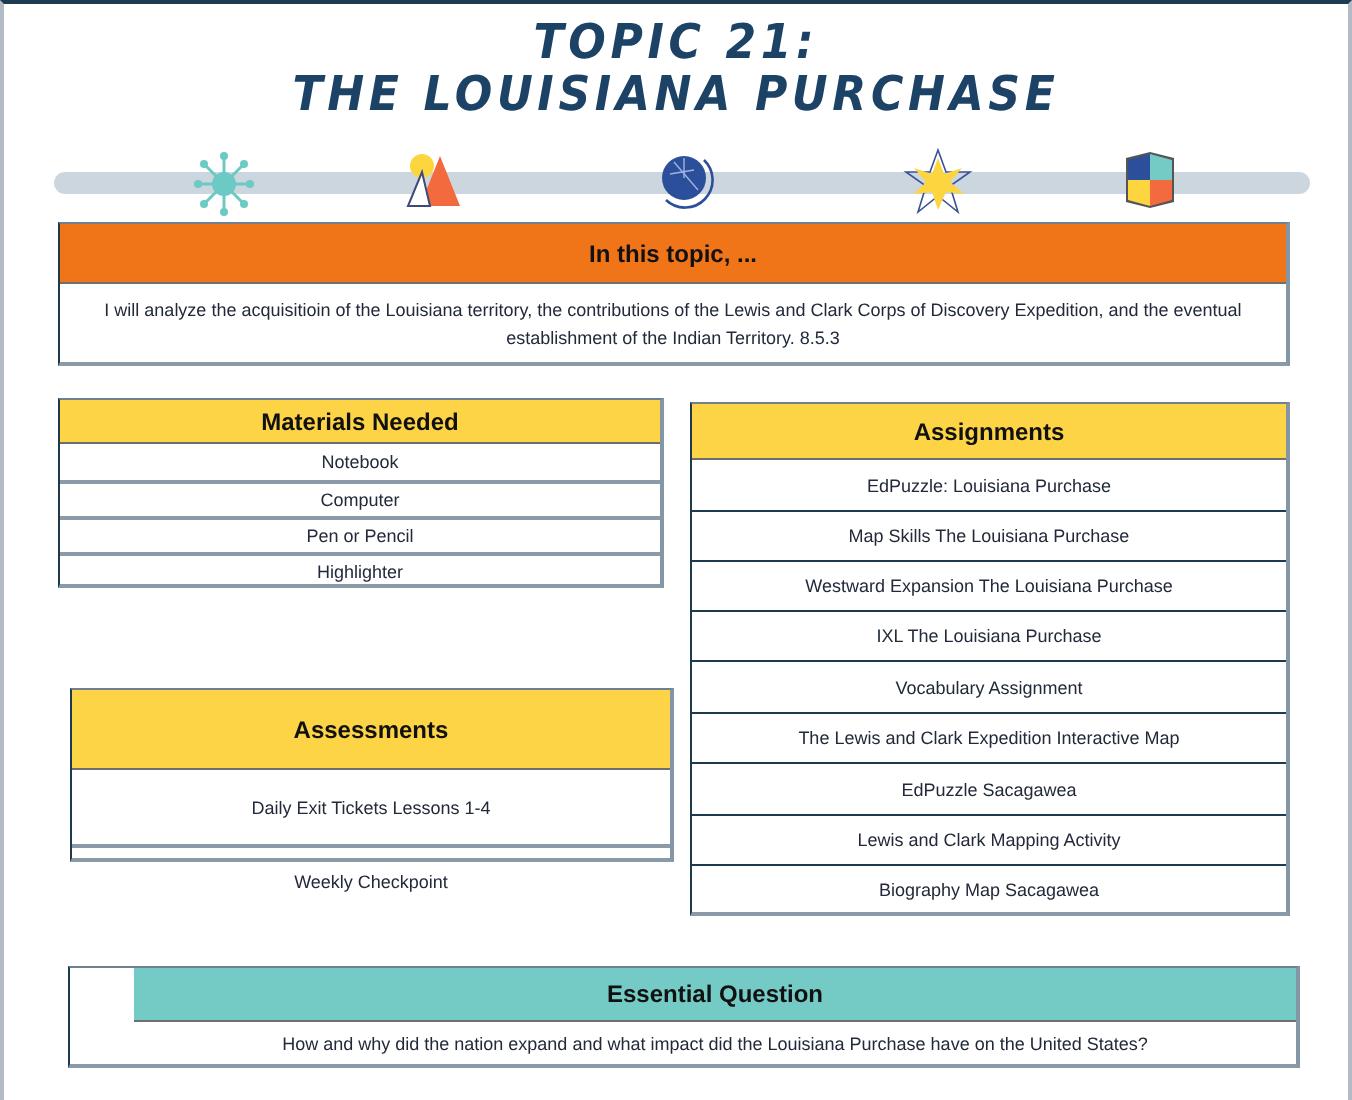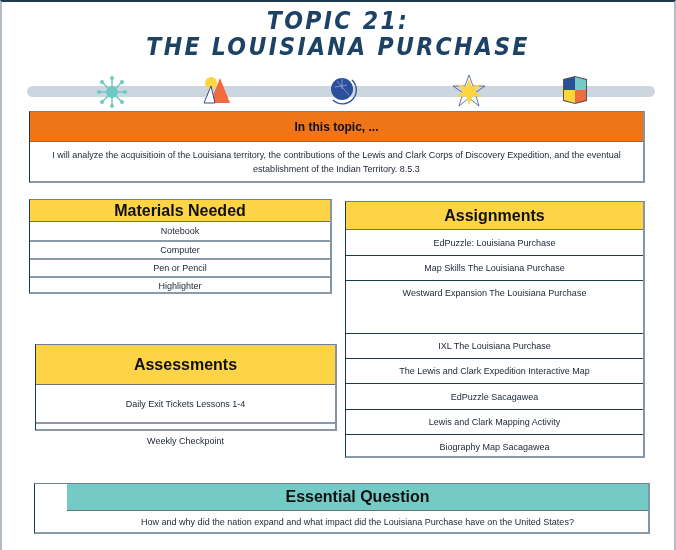--- a/index.html
+++ b/index.html
@@ -35,21 +35,21 @@
     .icon { position: absolute; }
     .box {
       position: absolute; box-sizing: border-box; background: #fff;
       border-left: 1px solid #1d3a4d;
       border-right: 2px solid #8496a6;
       border-top: 1px solid #6f8090;
       border-bottom: 2px solid #8b9aa8;
     }
     .hdr {
       display: flex; align-items: center; justify-content: center;
-      font-weight: bold; font-size: 16px; color: #111;
+      font-weight: bold; font-size: 12px; color: #111;
       box-sizing: border-box;
       border-bottom: 1px solid #6f6f6f;
     }
     .orange { background: #f07418; }
     .yellow { background: #fdd446; }
     .teal { background: #74cac4; }
     .row {
       display: flex; align-items: center; justify-content: center;
       text-align: center; font-size: 9px; color: #222a3a;
       box-sizing: border-box;
@@ -134,21 +134,22 @@
   <div class="row" style="height:18px;">Computer</div>
   <div class="row" style="height:18px;">Pen or Pencil</div>
   <div class="row" style="height:17px;">Highlighter</div>
 </div>
 
 <div class="box" style="left:345px;top:201px;width:300px;height:257px;">
   <div class="hdr yellow" style="height:28px;">Assignments</div>
   <div class="row" style="height:25px;">EdPuzzle: Louisiana Purchase</div>
   <div class="row" style="height:25px;">Map Skills The Louisiana Purchase</div>
   <div class="row" style="height:25px;">Westward Expansion The Louisiana Purchase</div>
-  <div class="row" style="height:25px;margin-top:28px;">IXL The Louisiana Purchase</div>
+  <div class="row" style="height:25px;">IXL The Louisiana Purchase</div>
+  <div class="row" style="height:26px;">Vocabulary Assignment</div>
   <div class="row" style="height:25px;">The Lewis and Clark Expedition Interactive Map</div>
   <div class="row" style="height:26px;">EdPuzzle Sacagawea</div>
   <div class="row" style="height:25px;">Lewis and Clark Mapping Activity</div>
   <div class="row" style="height:24px;">Biography Map Sacagawea</div>
 </div>
 
 <div class="box assess" style="left:35px;top:344px;width:302px;height:87px;">
   <div class="hdr yellow" style="height:40px;">Assessments</div>
   <div class="row" style="height:37px;">Daily Exit Tickets Lessons 1-4</div>
   <div class="row" style="height:35px;">Weekly Checkpoint</div>

